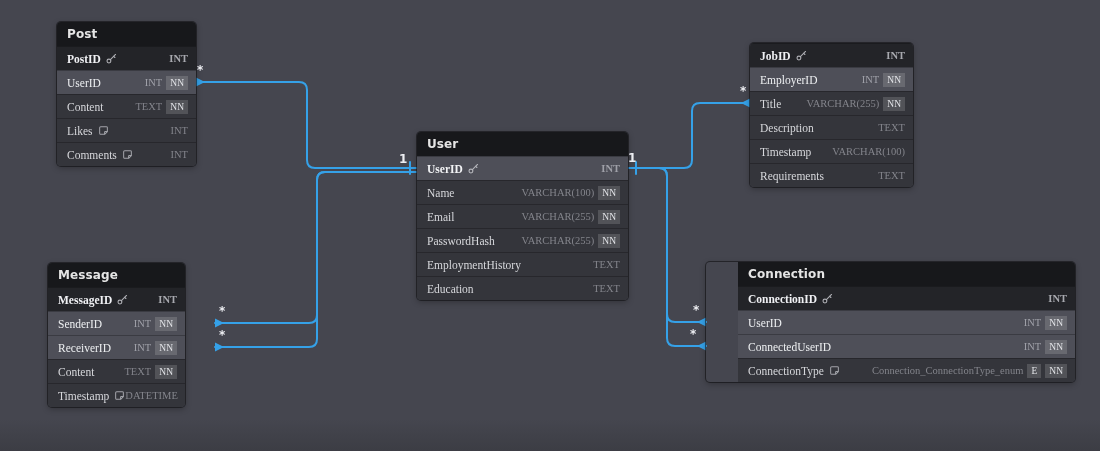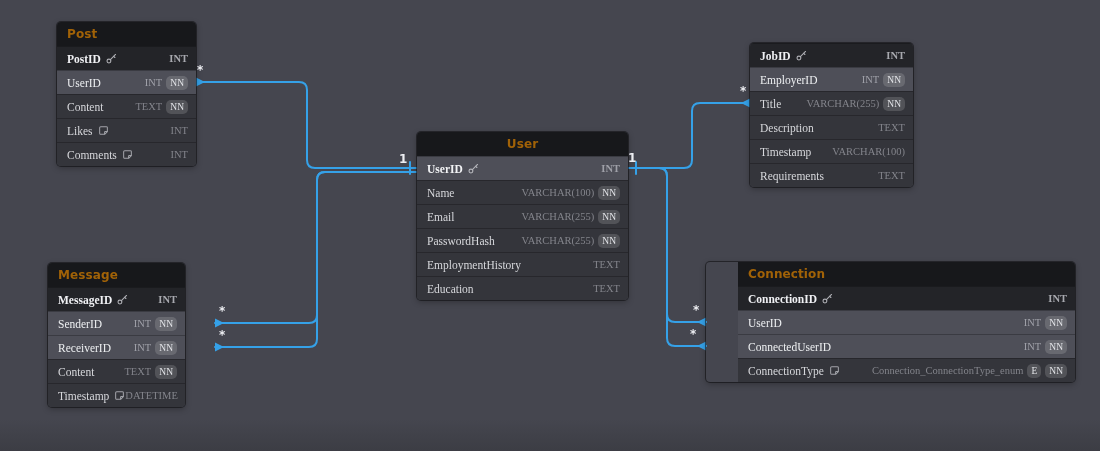--- a/index.html
+++ b/index.html
@@ -9,37 +9,37 @@
     font-family:"DejaVu Sans","Liberation Sans",sans-serif;
   }
   .canvas{position:absolute;inset:0;}
   svg.rel-layer{position:absolute;left:0;top:0;width:1100px;height:451px;}
   .rel-path{fill:none;stroke-width:2;stroke-linecap:round;}
   .table{
     position:absolute;border-radius:4px;overflow:hidden;
     box-shadow:0 0 0 1px rgba(12,13,15,.55),0 2px 6px rgba(0,0,0,.3);
   }
   .thead{
-    height:24px;line-height:24px;background:#17181b;color:#a16207;
+    height:24px;line-height:24px;background:#17181b;color:#e5e5e5;
     font-weight:bold;font-size:12px;padding:0 10px;letter-spacing:.1px;
   }
   .row{
     height:23px;display:flex;justify-content:space-between;align-items:center;
     padding:0 8px 0 10px;font-size:11.5px;border-top:1px solid rgba(0,0,0,.25);font-family:Liberation Serif, serif;
   }
   .row.normal{background:#34353b;color:#d7d8dc;}
   .row.pk{background:#232428;color:#f0f1f4;font-weight:bold;}
   .row.highlight{background:#4e4f58;color:#eef0f2;}
   .row.pk-highlight{background:#4e4f58;color:#f2f3f5;font-weight:bold;}
   .fname{display:flex;align-items:center;gap:5px;white-space:nowrap;}
   .ftype{color:#83848b;font-size:10.5px;display:flex;align-items:center;gap:4px;white-space:nowrap;}
   .row.pk .ftype{color:#a8a9af;}
   .row.highlight .ftype,.row.pk-highlight .ftype{color:#9fa0a8;}
   .badge{
-    background:rgba(255,255,255,.15);border-radius:5px;padding:0 4px;
+    background:rgba(255,255,255,.15);border-radius:0;padding:0 4px;
     font-size:9.5px;line-height:14px;color:#e3e4e8;font-weight:normal;
   }
   .field-icon{flex:0 0 auto;display:inline-block;opacity:.85;}
   .rel-label{position:absolute;color:#edeef2;font-weight:bold;font-size:12px;line-height:12px;}
 </style>
 </head>
 <body>
 
 <div class="canvas">
   <svg class="rel-layer" id="rel-layer">
@@ -110,21 +110,21 @@
             <svg width="11" height="11" viewBox="0 0 12 12" class="field-icon">
               <path d="M3 1.8 h6 a1.2 1.2 0 0 1 1.2 1.2 v4.2 l-3 3 h-4.2 a1.2 1.2 0 0 1 -1.2 -1.2 v-6 a1.2 1.2 0 0 1 1.2 -1.2 z" fill="none" stroke="#b6b7bd" stroke-width="1.1" stroke-linejoin="round"></path>
               <path d="M10.2 7.2 h-2.4 a0.6 0.6 0 0 0 -0.6 0.6 v2.4" fill="none" stroke="#b6b7bd" stroke-width="1.1" stroke-linejoin="round"></path>
             </svg>
           </span>
     <span class="ftype">
             <span>INT</span>
           </span>
   </div>
       </div>
-      <div class="table" style="left: 417px; top: 132px; width: 211px; text-align: center;">
+      <div class="table" style="left: 417px; top: 132px; width: 211px;">
     <div class="thead">User</div>
   <div class="row pk-highlight">
     <span class="fname">
             <span>UserID</span>
             <svg width="11" height="11" viewBox="0 0 12 12" class="field-icon">
               <circle cx="3.2" cy="8.8" r="2.1" fill="none" stroke="#c7c8cd" stroke-width="1.2"></circle>
               <line x1="4.8" y1="7.2" x2="10.4" y2="1.6" stroke="#c7c8cd" stroke-width="1.2" stroke-linecap="round"></line>
               <line x1="8.4" y1="3.6" x2="9.7" y2="4.9" stroke="#c7c8cd" stroke-width="1.2" stroke-linecap="round"></line>
             </svg>
           </span>

